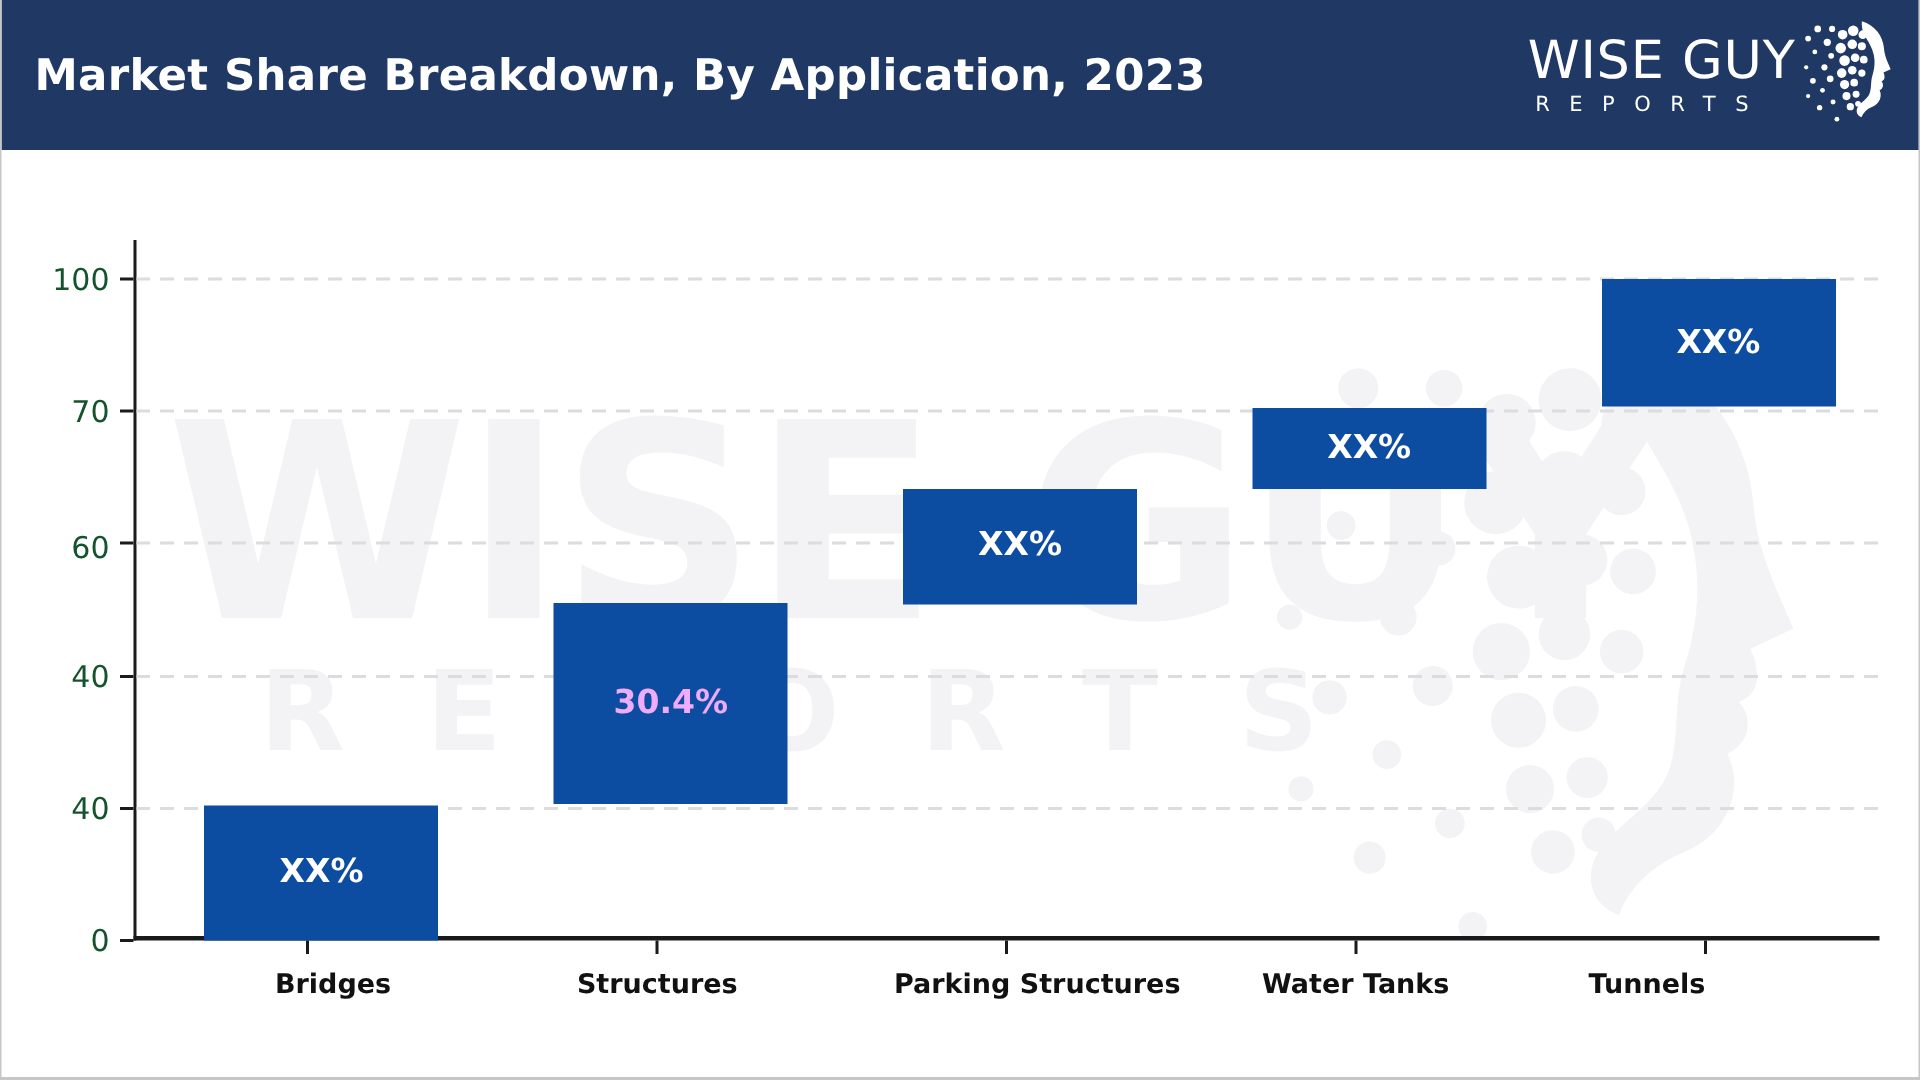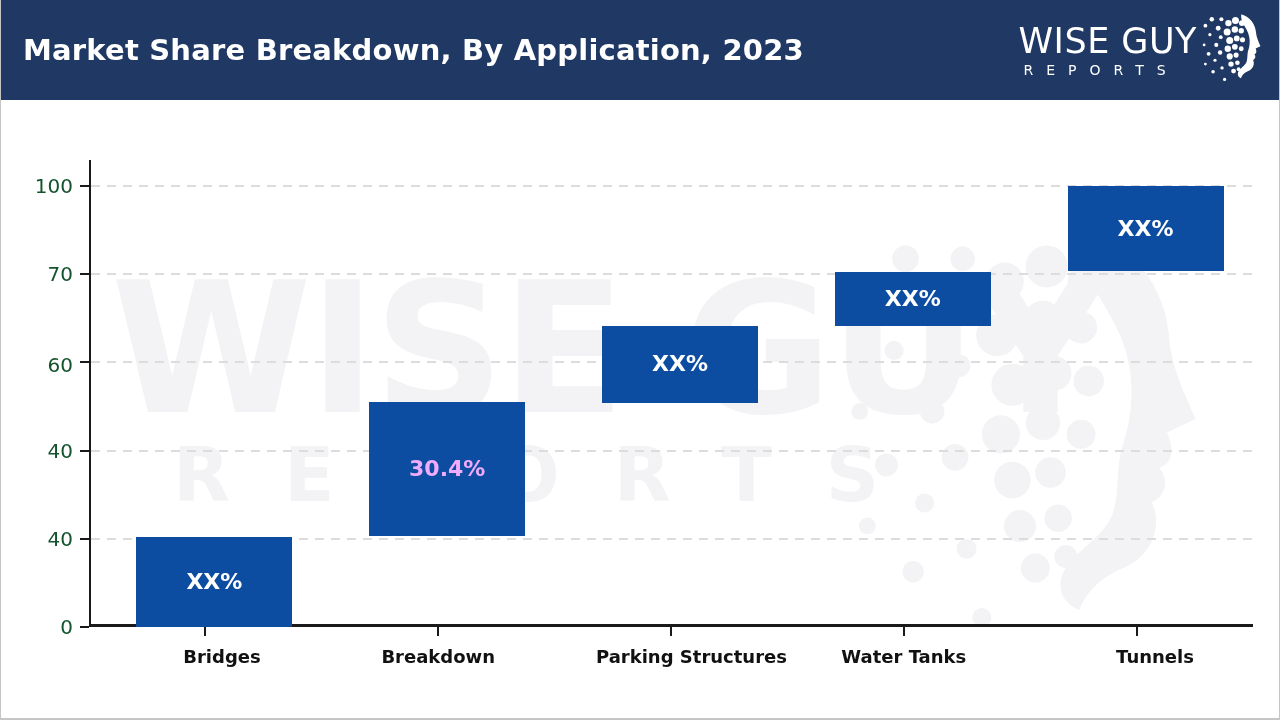--- a/index.html
+++ b/index.html
@@ -156,31 +156,31 @@
       <div class="y-tick-label" style="top: 36px;">100</div>
       <div class="bar" style="left: 47.4px; top: 386.595px; height: 90.405px;">
         <span class="bar-label" style="color: rgb(255, 255, 255);">XX%</span>
       </div>
       <div class="x-tick" style="left: 115.4px; top: 477px;"></div>
       <div class="x-label" style="left: 17px; top: 496px;">Bridges</div>
       <div class="bar" style="left: 280.2px; top: 252.09px; height: 134.064px;">
         <span class="bar-label" style="color: #f0abfc;">30.4%</span>
       </div>
       <div class="x-tick" style="left: 348.2px; top: 477px;"></div>
-      <div class="x-label" style="left: 233.2px; top: 496px;">Breakdown</div>
+      <div class="x-label" style="left: 233.2px; top: 496px;">Structures</div>
       <div class="bar" style="left: 513px; top: 175.797px; height: 76.734px;">
         <span class="bar-label" style="color: rgb(255, 255, 255);">XX%</span>
       </div>
       <div class="x-tick" style="left: 581px; top: 477px;"></div>
       <div class="x-label" style="left: 466px; top: 496px; text-align: right;">Parking Structures</div>
       <div class="bar" style="left: 745.8px; top: 121.554px; height: 54.243px;">
         <span class="bar-label" style="color: rgb(255, 255, 255);">XX%</span>
       </div>
       <div class="x-tick" style="left: 813.8px; top: 477px;"></div>
       <div class="x-label" style="left: 698.8px; top: 496px;">Water Tanks</div>
       <div class="bar" style="left: 978.6px; top: 36px; height: 85.113px;">
         <span class="bar-label" style="color: rgb(255, 255, 255);">XX%</span>
       </div>
       <div class="x-tick" style="left: 1046.6px; top: 477px;"></div>
-      <div class="x-label" style="left: 950px; top: 496px;">Tunnels</div>
+      <div class="x-label" style="left: 893px; top: 496px;">Tunnels</div>
     </div>
 
 </div>
 
 </body></html>

